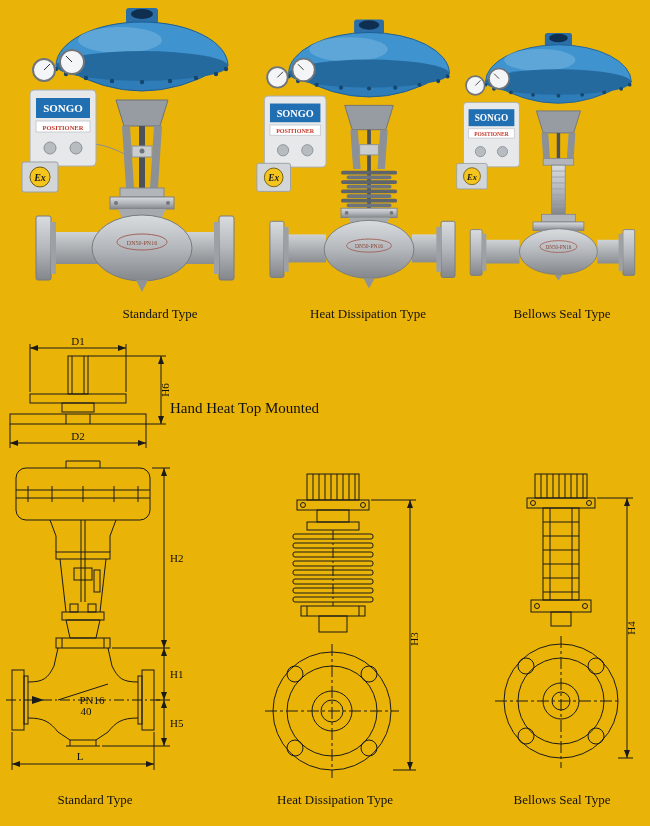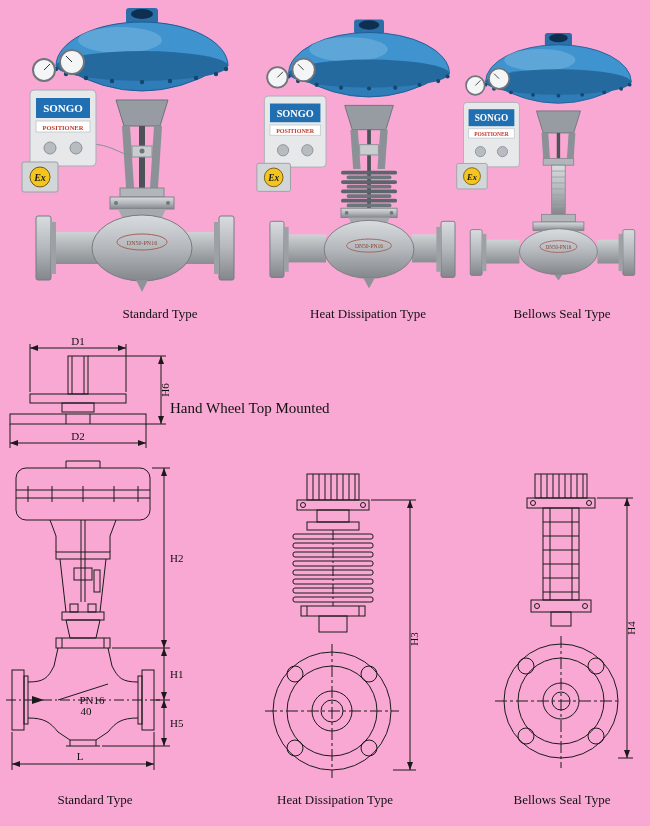--- a/index.html
+++ b/index.html
@@ -1,16 +1,16 @@
 <!DOCTYPE html>
 <html><head>
 <meta charset="utf-8">
 <style>
   html,body{margin:0;padding:0;background:#fff;}
-  .page{position:relative;width:650px;height:826px;background:#f9a8d4;overflow:hidden;
+  .page{position:relative;width:650px;height:826px;background:#eab308;overflow:hidden;
         font-family:"Liberation Serif",serif;color:#111;}
   .abs{position:absolute;}
   .caption{position:absolute;text-align:center;font-size:13px;color:#111;}
   .hw-label{position:absolute;font-size:15px;color:#111;white-space:nowrap;}
   svg text{font-family:"Liberation Serif",serif;}
   .dim{font-size:11px;fill:#111;}
   .draw{stroke:#1a1a1a;fill:none;stroke-width:1;}
   .solid{fill:#1a1a1a;stroke:none;}
 </style>
 </head>
@@ -272,21 +272,21 @@
       <path d="M4,107 l8,-3 l0,6 z"></path>
         <path d="M140,107 l-8,-3 l0,6 z"></path>
       <path d="M155,20 l-3,8 l6,0 z"></path>
         <path d="M155,88 l-3,-8 l6,0 z"></path>
     </g>
     <text class="dim" x="72" y="9" text-anchor="middle">D1</text>
     <text class="dim" x="72" y="104" text-anchor="middle">D2</text>
     <text class="dim" x="163" y="54" text-anchor="middle" transform="rotate(-90 163 54)">H6</text>
   </svg>
 
-  <div class="hw-label" style="left:170px;top:400px;">Hand Wheel Top Mounted</div>
+  <div class="hw-label" style="left:170px;top:400px;">Hand Heat Top Mounted</div>
 
   <svg class="abs" style="left:4px;top:452px;" width="190" height="332" viewBox="0 0 190 332">
     <g class="draw">
       <rect x="12" y="16" width="134" height="52" rx="10"></rect>
       <line x1="12" y1="38" x2="146" y2="38"></line>
       <line x1="12" y1="46" x2="146" y2="46"></line>
       <line x1="24" y1="34" x2="24" y2="50"></line>
         <line x1="48" y1="34" x2="48" y2="50"></line>
       <line x1="79" y1="34" x2="79" y2="50"></line>
         <line x1="110" y1="34" x2="110" y2="50"></line>

